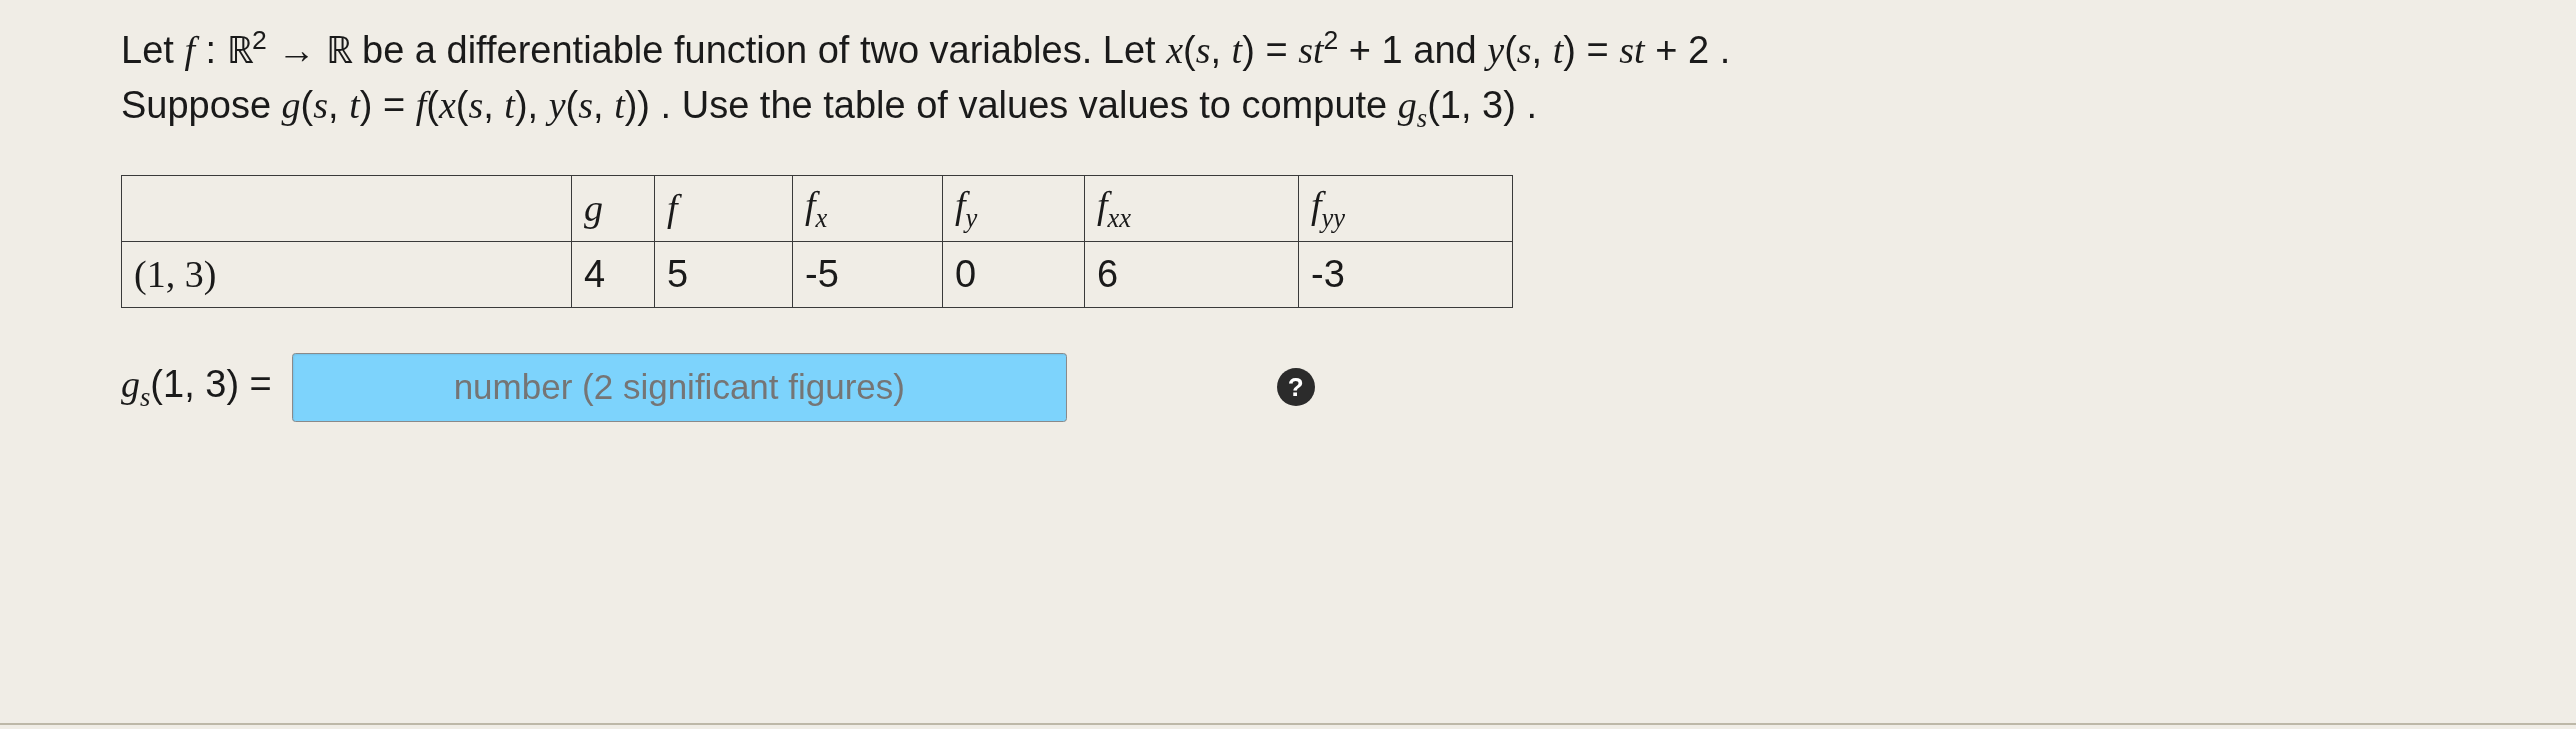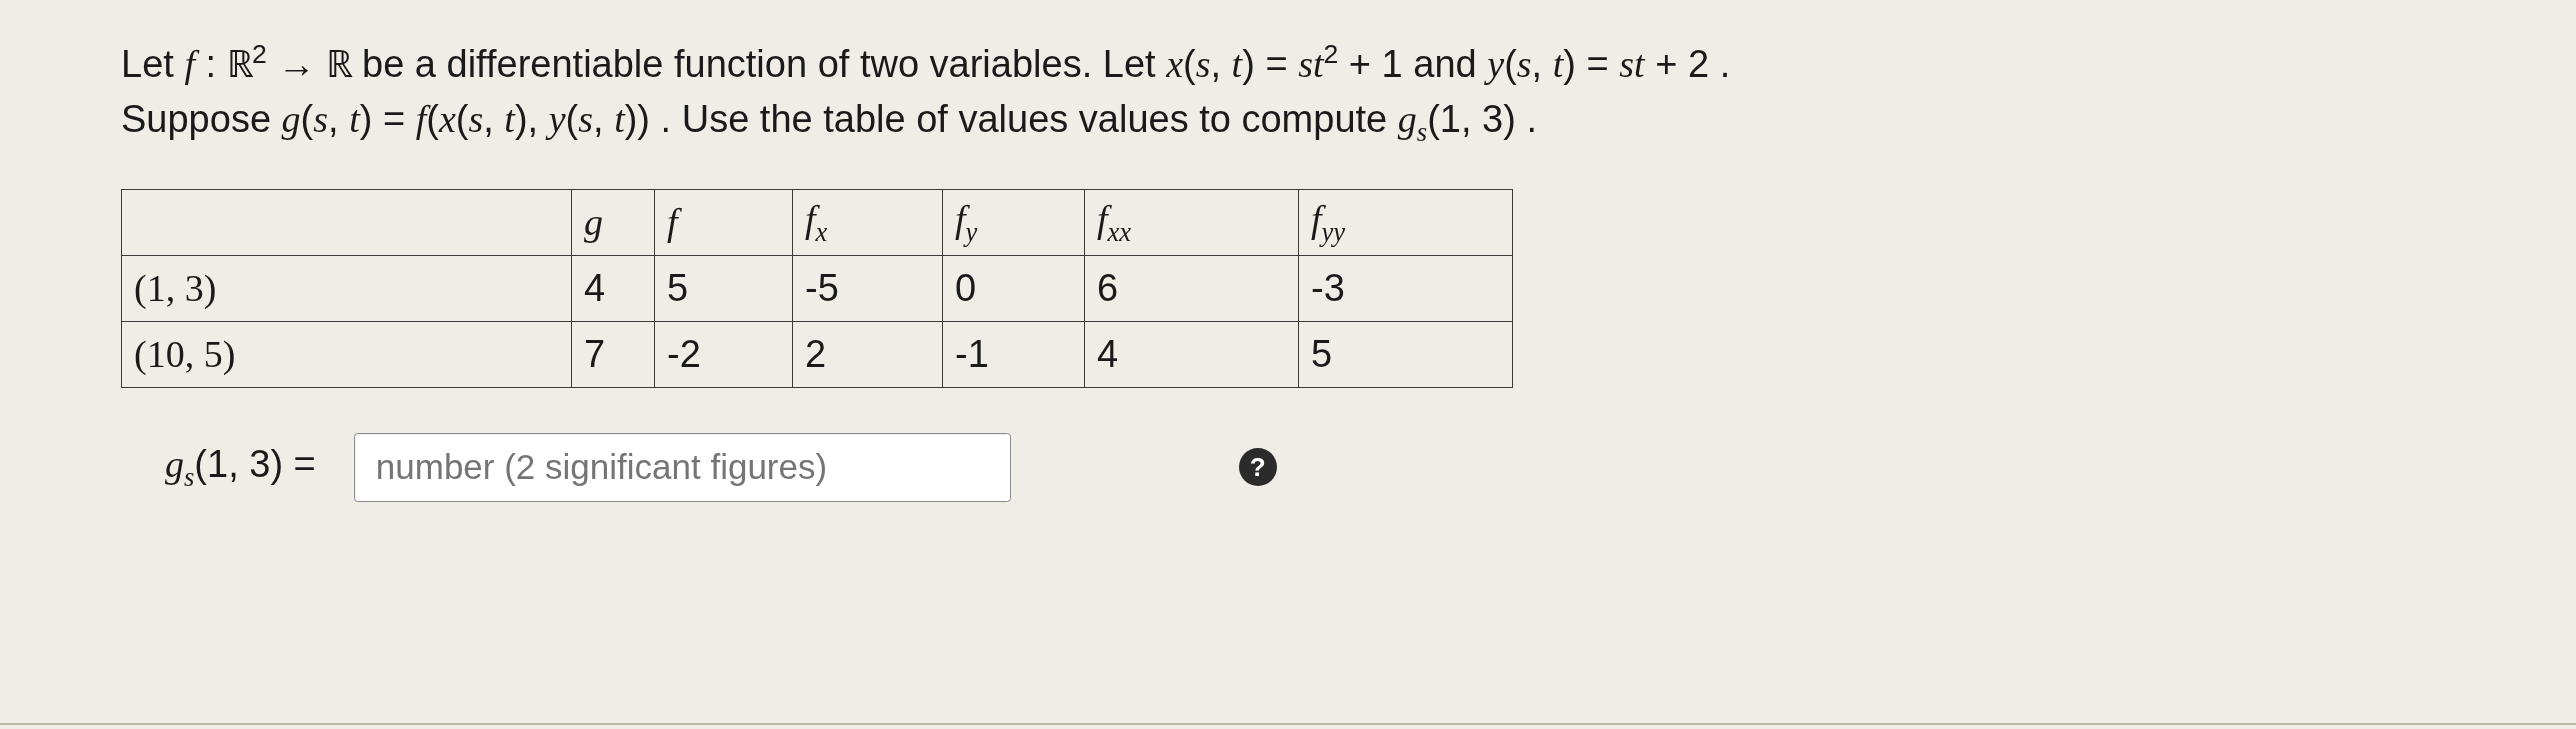--- a/index.html
+++ b/index.html
@@ -6,21 +6,21 @@
   body {
     margin: 0;
     padding: 0;
     font-family: Arial, Helvetica, sans-serif;
     background: #f0ede6;
   }
   .container {
     width: 2576px;
     height: 730px;
     background: #f0ede6;
-    padding: 35px 121px 35px 121px;
+    padding: 21px 121px 35px 121px;
     position: relative;
   }
   .problem-text {
     font-size: 38px;
     color: #1a1a1a;
     line-height: 1.45;
     margin-bottom: 38px;
   }
   .math-ital { font-family: 'Times New Roman', serif; font-style: italic; }
   .math-rom { font-family: 'Times New Roman', serif; font-style: normal; }
@@ -46,36 +46,36 @@
   .col-g { width: 83px; }
   .col-f { width: 138px; }
   .col-fx { width: 150px; }
   .col-fy { width: 142px; }
   .col-fxx { width: 214px; margin-top: 13px; }
   .col-fyy { width: 214px; }
 
   .answer-row {
     display: flex;
     align-items: center;
-    gap: 38px;
+    gap: 20px;
     font-size: 38px;
     color: #1a1a1a;
-    margin-left: 44px;
   }
   .answer-input {
-    background: #ffffff;
+    background: #7dd3fc;
     border: 1.7px solid #8a8a8a;
     border-radius: 3.5px;
     height: 69px;
-    width: 657px;
+    width: 775px;
     padding: 0 21px;
     font-size: 35px;
     color: #555555;
     outline: none;
     box-shadow: inset 0.9px 0.9px 1.7px rgba(0,0,0,0.08);
+    text-align: center;
   }
   .help-icon {
     width: 38px;
     height: 38px;
     border-radius: 50%;
     background: #2b2b2b;
     color: #ffffff;
     font-size: 26px;
     font-weight: bold;
     display: inline-flex;
@@ -126,29 +126,20 @@
     </tr>
     <tr>
       <td class="math-rom">(1, 3)</td>
       <td>4</td>
       <td>5</td>
       <td>-5</td>
       <td>0</td>
       <td>6</td>
       <td>-3</td>
     </tr>
-    <tr>
-      <td class="math-rom">(10, 5)</td>
-      <td>7</td>
-      <td>-2</td>
-      <td>2</td>
-      <td>-1</td>
-      <td>4</td>
-      <td>5</td>
-    </tr>
   </tbody>
     </table>
 
   <div class="answer-row">
     <span><span class="math-ital">g<sub>s</sub></span>(1, 3) =</span>
     <input class="answer-input" type="text" placeholder="number (2 significant figures)" style="">
     <span class="help-icon">?</span>
   </div>
 
   <div class="bottom-rule"></div>

